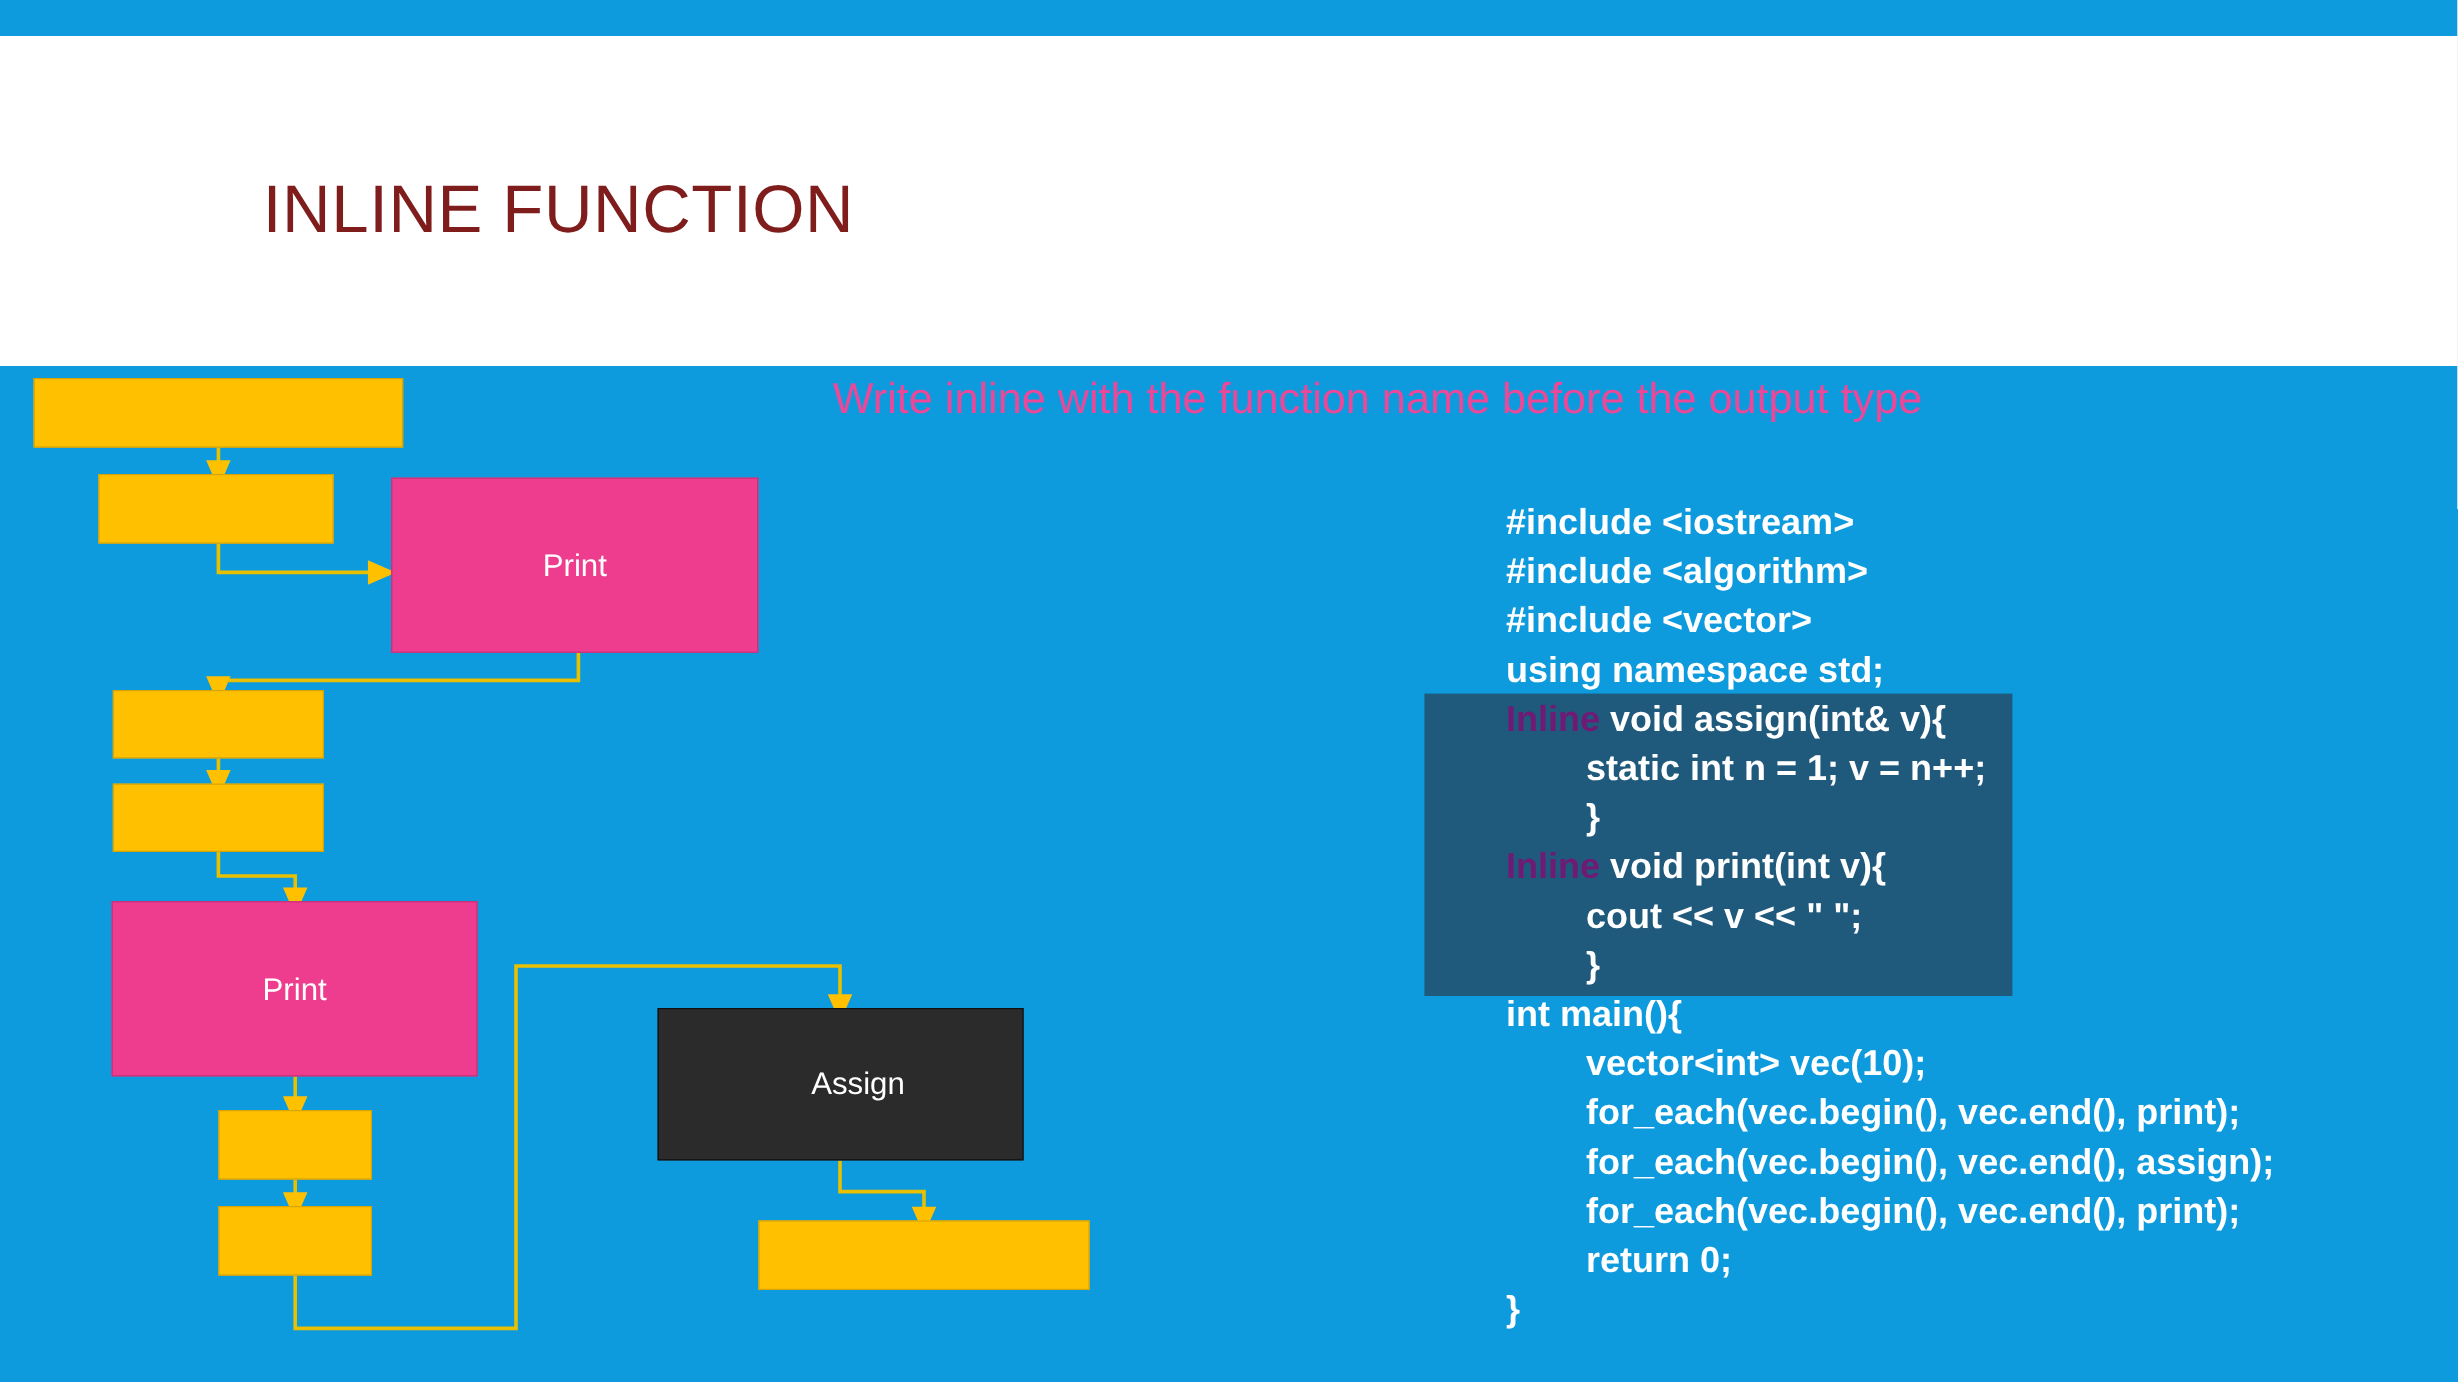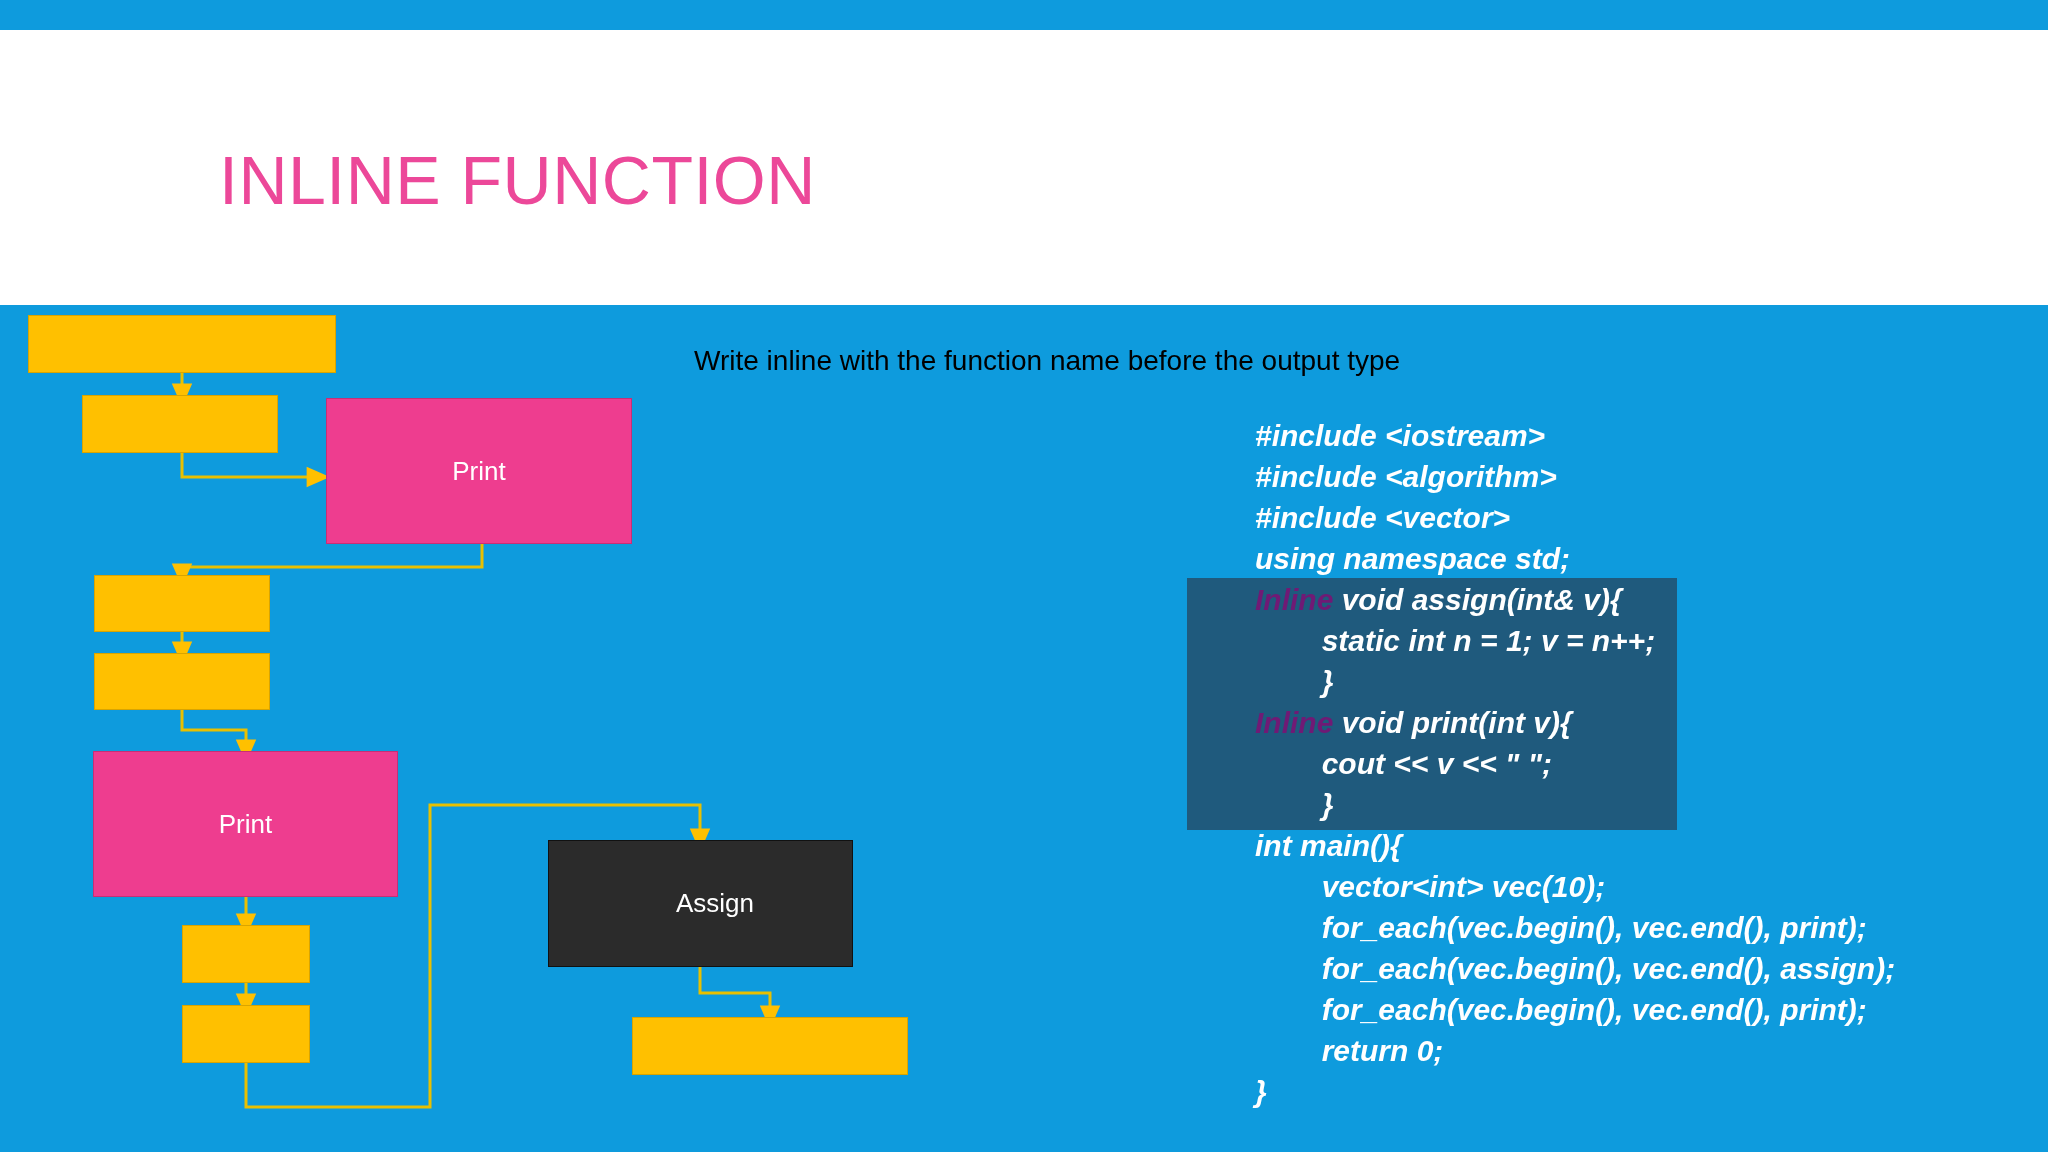--- a/index.html
+++ b/index.html
@@ -34,47 +34,47 @@
     position: absolute;
     left: 0; top: 30px;
     width: 2048px;
     height: 275px;
     background: #FFFFFF;
   }
   .slide-title {
     position: absolute;
     left: 219px;
     top: 116px;
-    font-size: 68px;
+    font-size: 56px;
     line-height: 1.0;
     font-weight: 400;
     letter-spacing: 0.5px;
-    color: #ec4899;
+    color: #7f1d1d;
     white-space: nowrap;
     font-family: "Liberation Sans", sans-serif;
   }
 
   
   .body-area {
     position: absolute;
     left: 0; top: 305px;
     width: 2048px;
     height: 847px;
     background: #0E9BDD;
   }
 
   
   .desc-line-1 {
     position: absolute;
     left: 694px;
-    top: 345px;
+    top: 311px;
     width: 1200px;
-    font-size: 28px;
+    font-size: 36px;
     line-height: 1.15;
-    color: #000000;
+    color: #ec4899;
     font-family: "Liberation Sans", sans-serif;
     white-space: nowrap;
   }
   .desc-line-2 {
     position: absolute;
     left: 731px;
     top: 383px;
     width: 1000px;
     font-size: 36px;
     line-height: 1.15;
@@ -101,21 +101,20 @@
     line-height: 41px;
     font-weight: bold;
     color: #FFFFFF;
     font-family: "Liberation Sans", sans-serif;
     white-space: pre;
   }
   .code-line {
     display: block;
     height: 41px;
     white-space: pre;
-    font-style: italic;
   }
   .kw-inline {
     color: #701a75;
     font-weight: bold;
   }
 
   
   .flow {
     position: absolute;
     left: 0;

